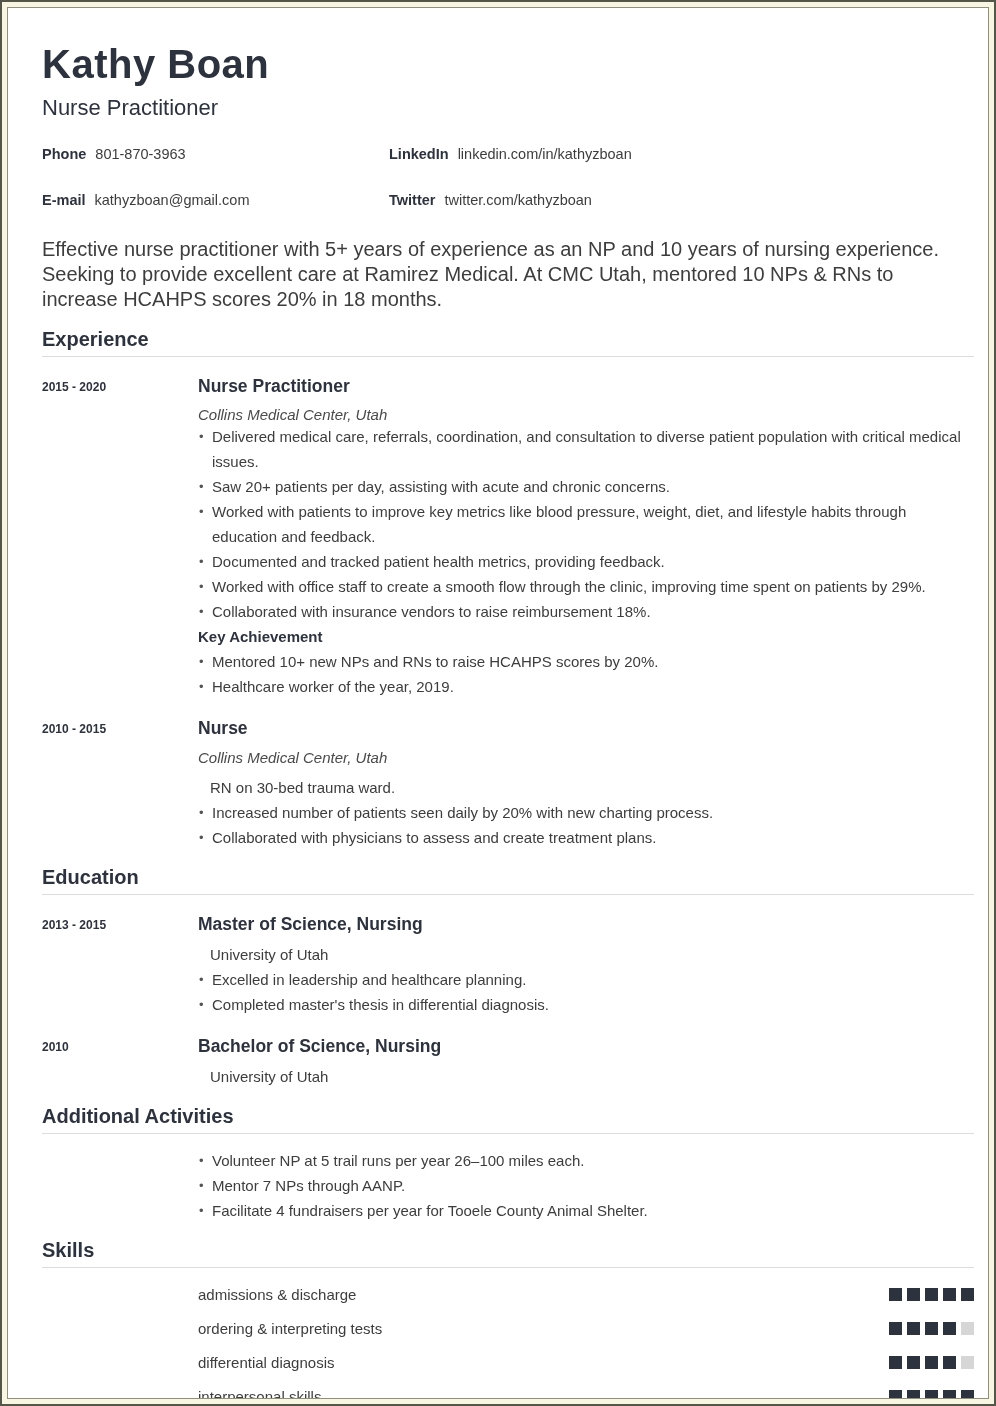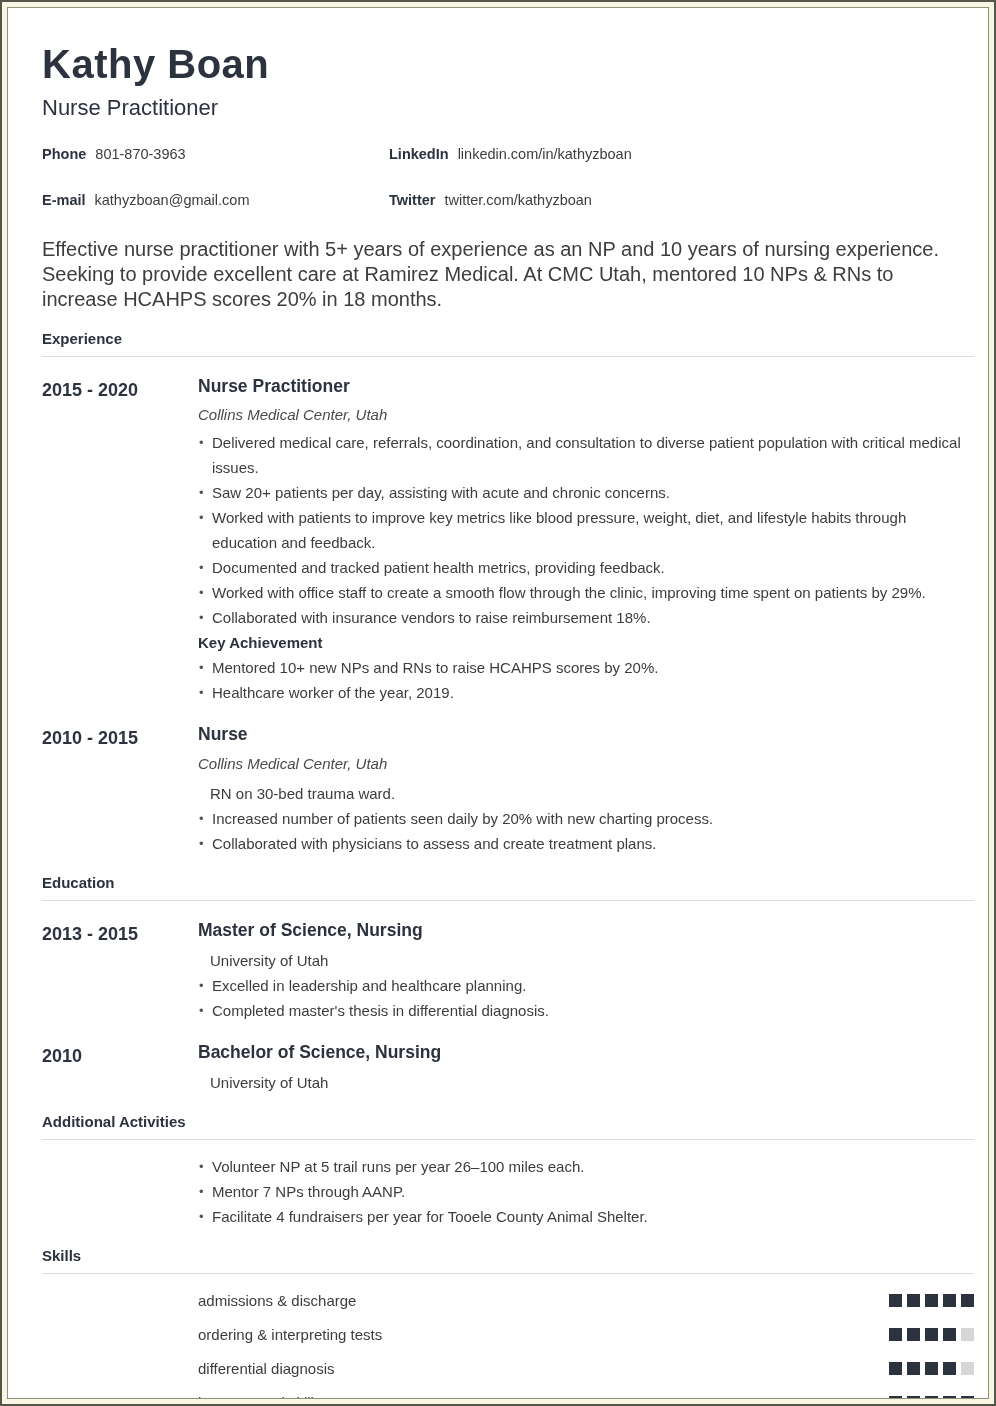--- a/index.html
+++ b/index.html
@@ -50,39 +50,39 @@
   }
   .contact-item .c-label{font-weight:bold;color:var(--accent-dark);margin-right:9px;}
   .contact-item .c-value{color:var(--body-text);}
 
   .summary{
     margin-top:29px;
     font-size:20px;line-height:25px;color:var(--body-text);
   }
 
   .section-heading{
-    font-size:15px;font-weight:bold;color:var(--accent-dark);
+    font-size:20px;font-weight:bold;color:var(--accent-dark);
     margin-top:16px;
     line-height:22px;
     padding-bottom:6px;
     border-bottom:1px solid var(--rule);
   }
 
   .entry{display:flex;margin-top:20px;}
   .entry .dates{
     width:156px;flex:0 0 156px;
-    font-size:18px;font-weight:bold;color:var(--accent-dark);
+    font-size:12px;font-weight:bold;color:var(--accent-dark);
     padding-top:3px;
   }
   .entry .entry-body{flex:1;}
   .entry-title{font-size:17.5px;font-weight:bold;color:var(--accent-dark);line-height:1.1;}
   .entry-company{font-style:italic;font-size:15px;color:var(--muted-text);margin-top:10px;line-height:1.2;}
   .entry-note{font-size:15px;color:var(--body-text);margin-top:8px;line-height:25px;margin-left:12px;}
 
-  .bullets{margin-top:6px;}
+  .bullets{}
   .bullet{
     position:relative;
     padding-left:14px;
     font-size:15px;line-height:25px;color:var(--body-text);
   }
   .bullet::before{
     content:"\2022";
     position:absolute;left:1px;top:0;
     color:#555;font-size:13px;
   }

